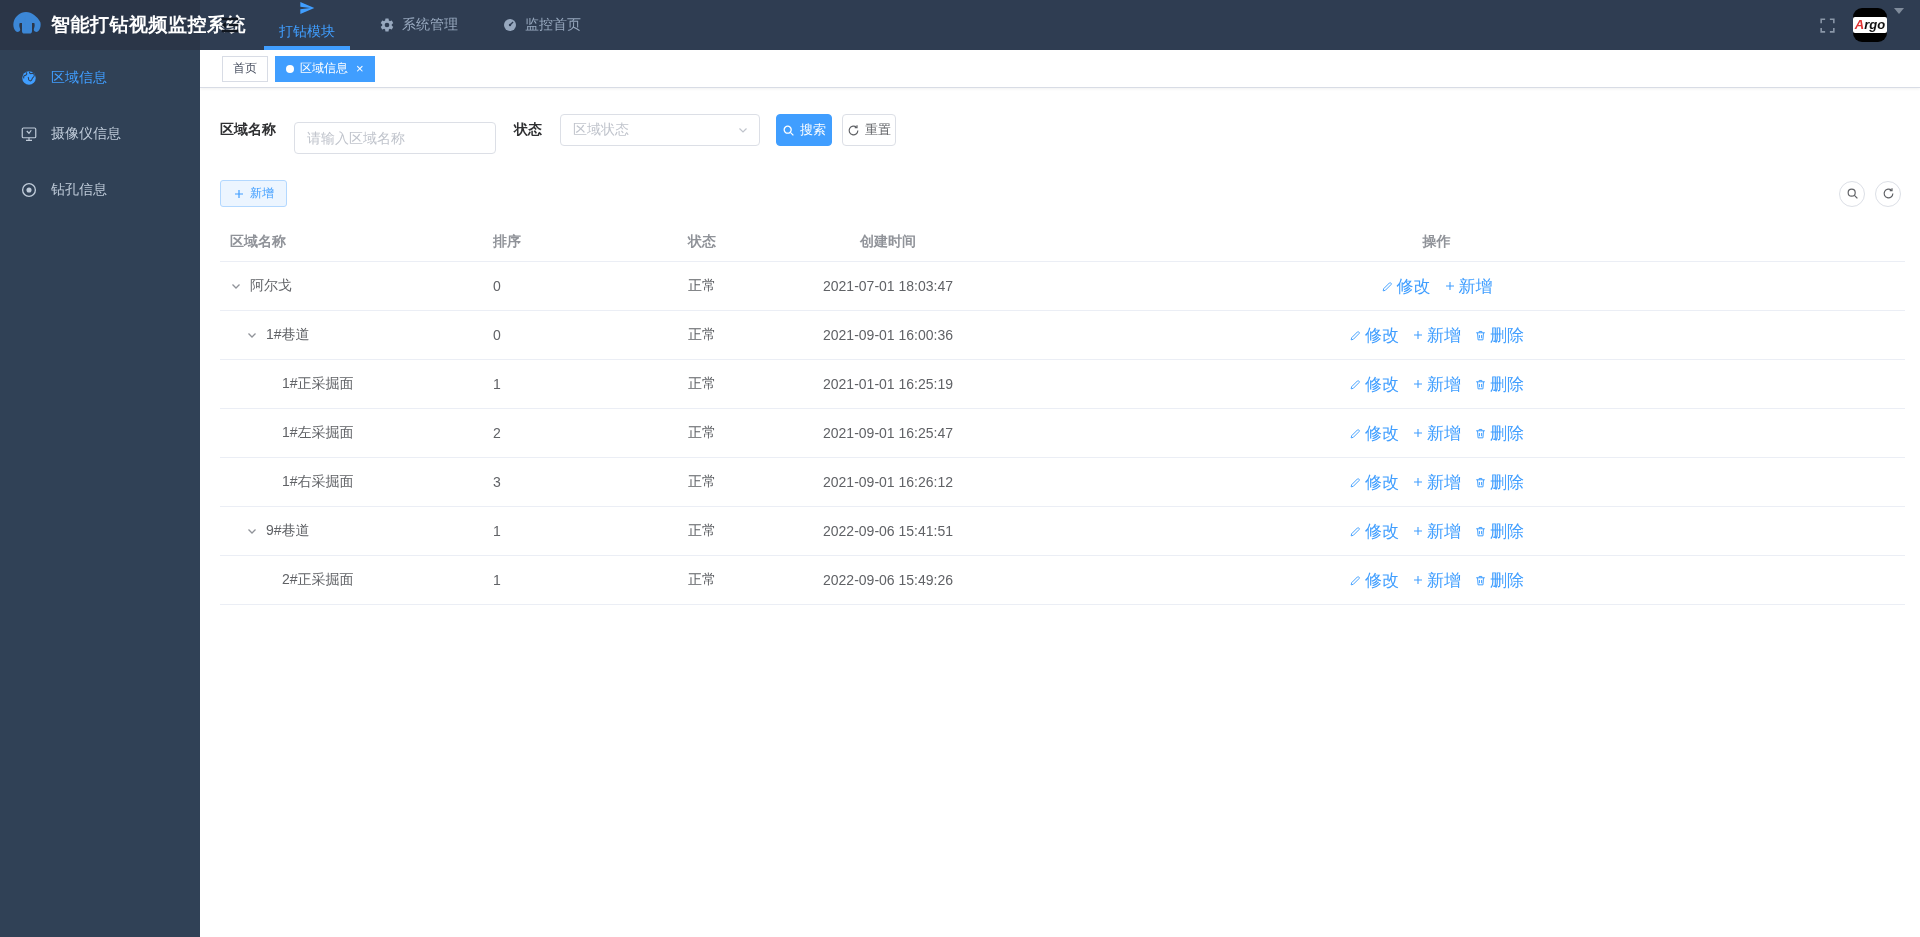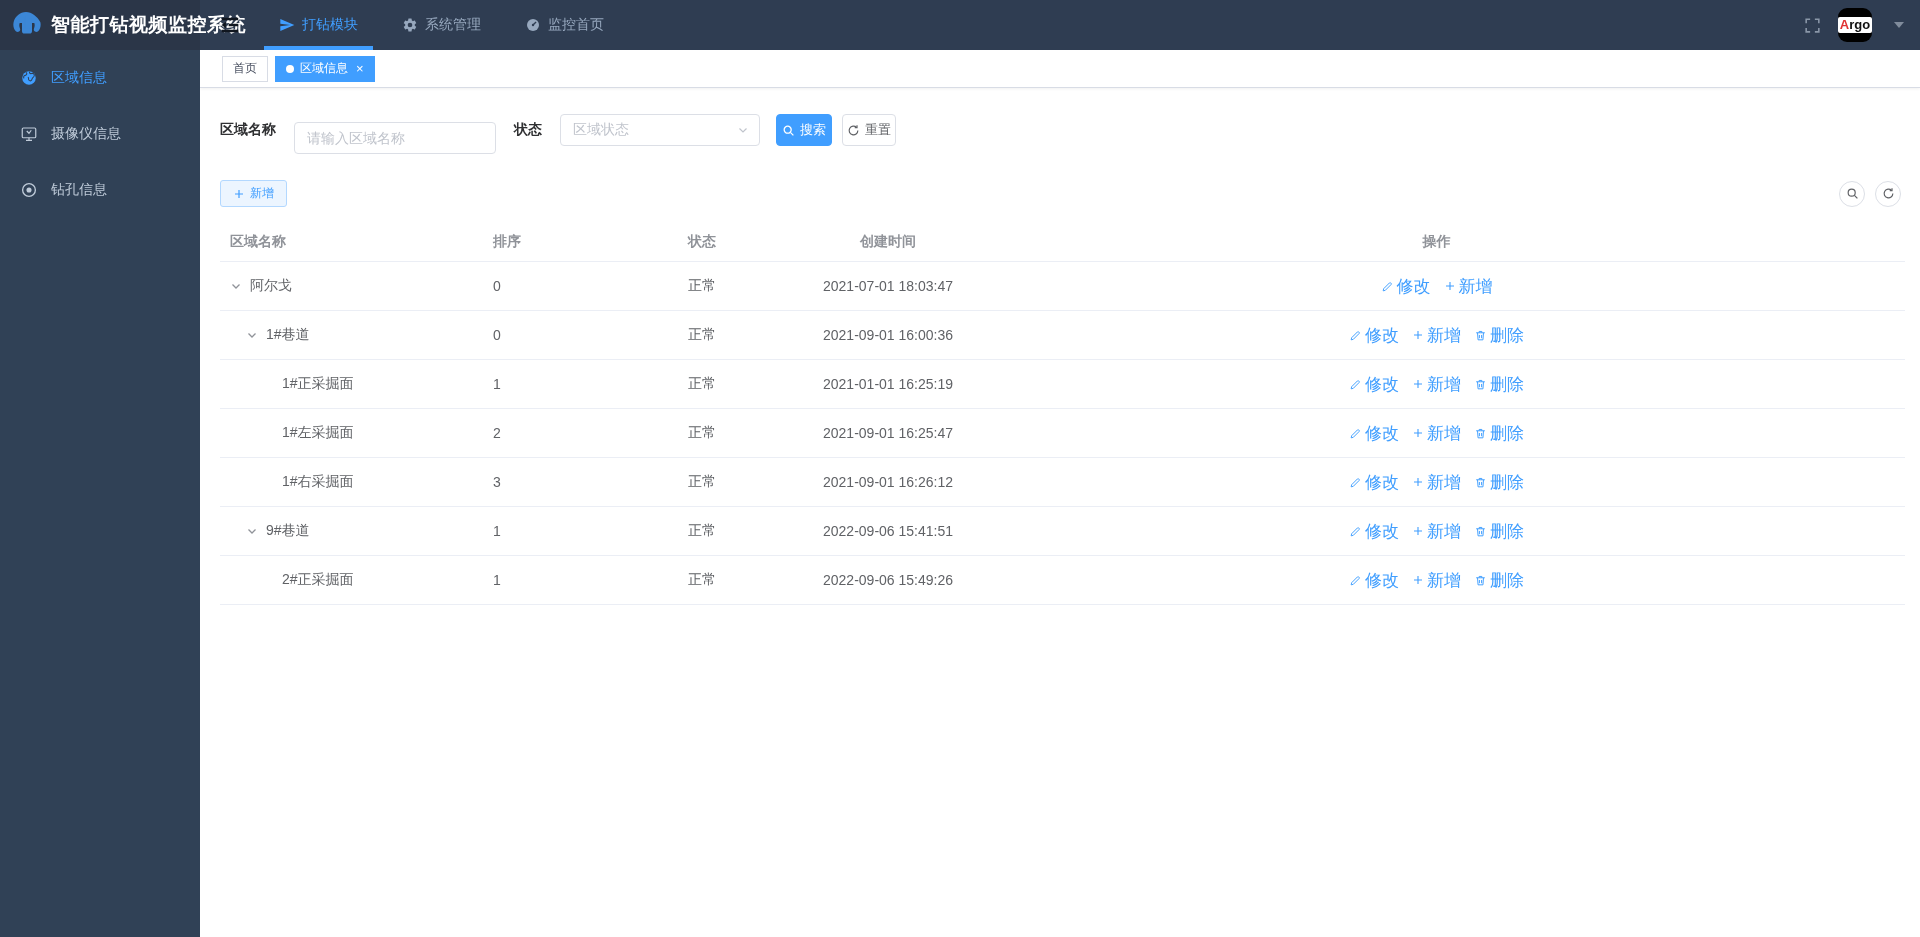--- a/index.html
+++ b/index.html
@@ -8,25 +8,25 @@
     font-family:"Liberation Sans","DejaVu Sans",sans-serif; }
 
   
   .topbar { position:fixed; top:0; left:0; right:0; height:50px; background:#2f3d52; display:flex; z-index:10; }
   .logo-area { width:200px; background:#2b3648; display:flex; align-items:center; padding-left:10px; gap:9px; flex:none; }
   .logo-area .app-title { color:#fff; font-size:19px; font-weight:bold; letter-spacing:.5px; white-space:nowrap; }
   .topbar-main { flex:1; display:flex; align-items:stretch; padding-left:10px; }
   .hamburger { width:40px; display:flex; align-items:center; justify-content:center; cursor:pointer; color:#10161f; }
   .nav-item { display:flex; align-items:center; gap:7px; padding:0 15px; margin-left:14px; font-size:14px;
     color:#97a8be; position:relative; cursor:pointer; }
-  .nav-item.active { color:#409eff; }
+  .nav-item.active { color:#409eff;flex-direction:column; }
   .nav-item.active::after { content:''; position:absolute; left:0; right:0; bottom:0; height:4px; background:#409eff; }
   .topbar-right { margin-left:auto; display:flex; align-items:center; gap:16px; padding-right:16px; }
   .fs-btn { color:#8a97a8; display:flex; cursor:pointer; }
-  .avatar-wrap { display:flex; align-items:center; gap:22px; cursor:pointer; }
+  .avatar-wrap { display:flex; align-items:flex-start; gap:7px; cursor:pointer;font-style:italic; }
   .avatar { width:34px; height:34px; background:#000; border-radius:9px; display:flex; align-items:center; justify-content:center; }
   .avatar-band { background:#fff; border-radius:2px; padding:0 2px; font-size:13px; font-weight:bold; line-height:16px; }
   .avatar-a { color:#e03131; } .avatar-rgo { color:#111; }
   .caret-down { width:0; height:0; border-left:5px solid transparent; border-right:5px solid transparent; border-top:6px solid #808c9c; }
 
   
   .sidebar { position:fixed; top:50px; left:0; bottom:0; width:200px; background:#304156; z-index:9; }
   .side-item { height:56px; display:flex; align-items:center; padding-left:20px; gap:13px; color:#bfcbd9;
     font-size:14px; cursor:pointer; }
   .side-item.active { color:#409eff; }

